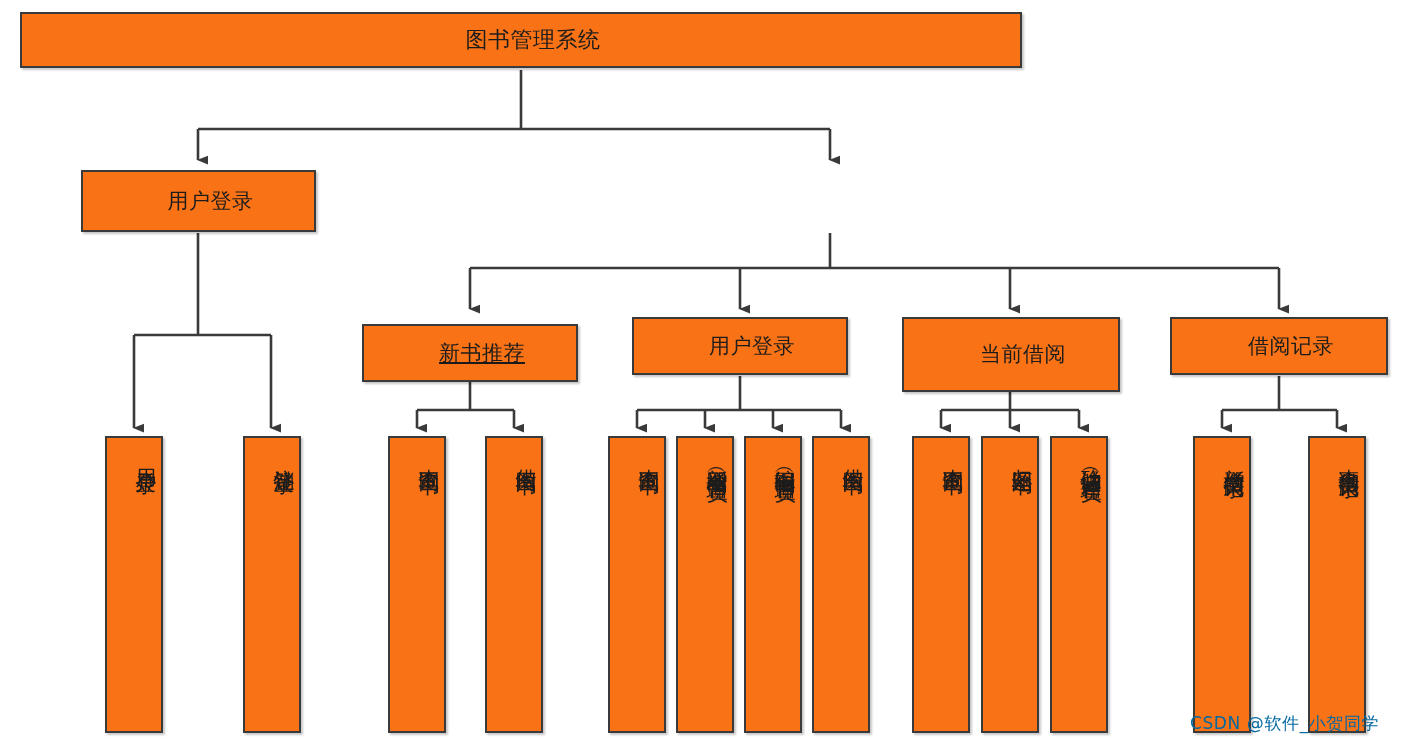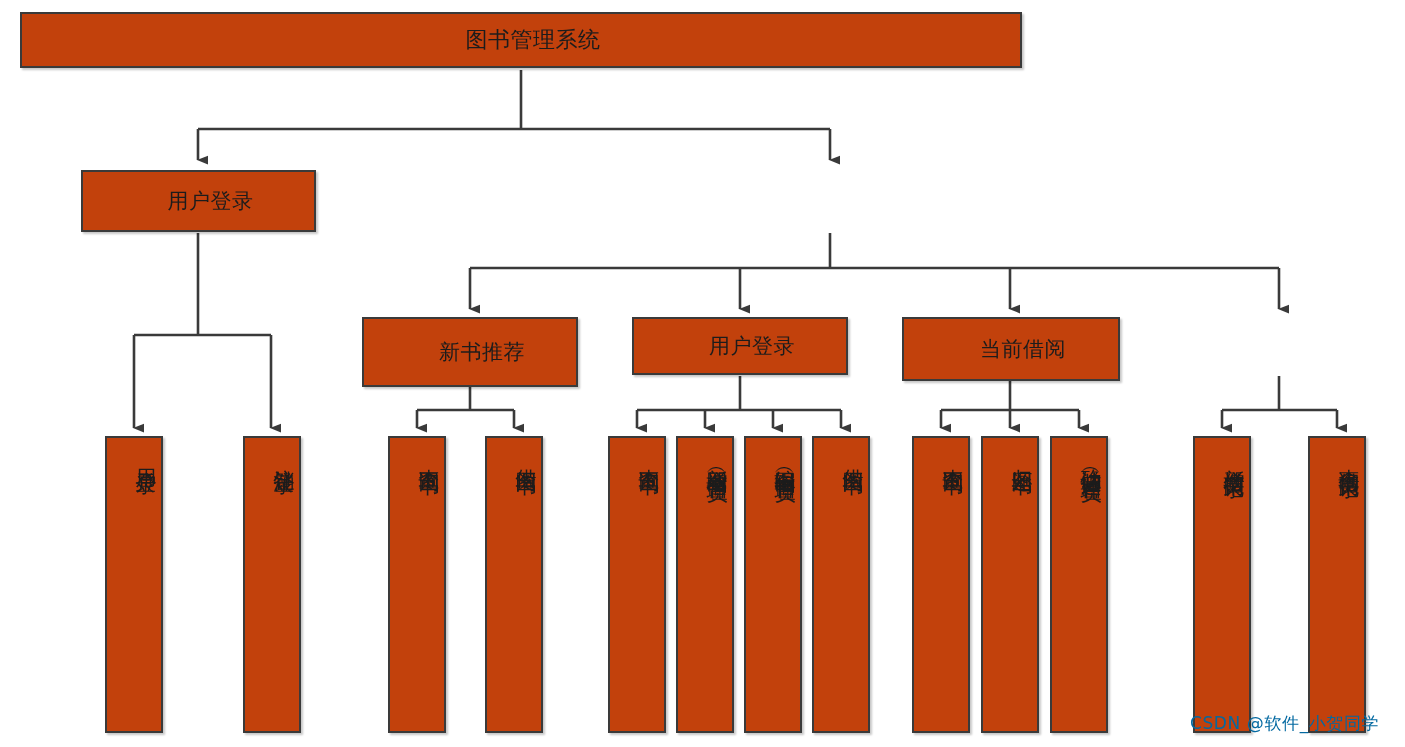--- a/index.html
+++ b/index.html
@@ -23,21 +23,21 @@
     position: absolute;
     left: 0;
     top: 0;
     width: 1405px;
     height: 747px;
     pointer-events: none;
   }
   .node {
     position: absolute;
     box-sizing: border-box;
-    background: #c2410c;
+    background: #f97316;
     border: 2px solid #3a3a3a;
     box-shadow: 2px 2px 2px rgba(0,0,0,0.22);
     display: flex;
     align-items: center;
     justify-content: center;
     z-index: 2;
     padding-left: 24px;
   }
   .node-label {
     display: block;
@@ -137,28 +137,31 @@
   </svg>
 
   <div class="node horizontal root" style="left:20px; top:12px; width:1002px; height:56px;">
     <span class="node-label">图书管理系统</span>
   </div>
 
   <div class="node horizontal" style="left:81px; top:170px; width:235px; height:62px;">
     <span class="node-label">用户登录</span>
   </div>
 
-  <div class="node horizontal" style="left:362px; top:317px; width:216px; height:70px;">
+  <div class="node horizontal" style="left:362px; top:324px; width:216px; height:58px;text-decoration:underline;">
     <span class="node-label">新书推荐</span>
   </div>
   <div class="node horizontal" style="left:632px; top:317px; width:216px; height:58px;">
     <span class="node-label">用户登录</span>
   </div>
-  <div class="node horizontal" style="left:902px; top:317px; width:218px; height:64px;">
+  <div class="node horizontal" style="left:902px; top:317px; width:218px; height:75px;">
     <span class="node-label">当前借阅</span>
+  </div>
+  <div class="node horizontal" style="left:1170px; top:317px; width:218px; height:58px;">
+    <span class="node-label">借阅记录</span>
   </div>
 
   <div class="node vertical" style="left:105px; top:436px; width:58px; height:297px;">
     <span class="node-label">用户登录</span>
   </div>
   <div class="node vertical" style="left:243px; top:436px; width:58px; height:297px;">
     <span class="node-label">注销登录</span>
   </div>
 
   <div class="node vertical" style="left:388px; top:436px; width:58px; height:297px;">

